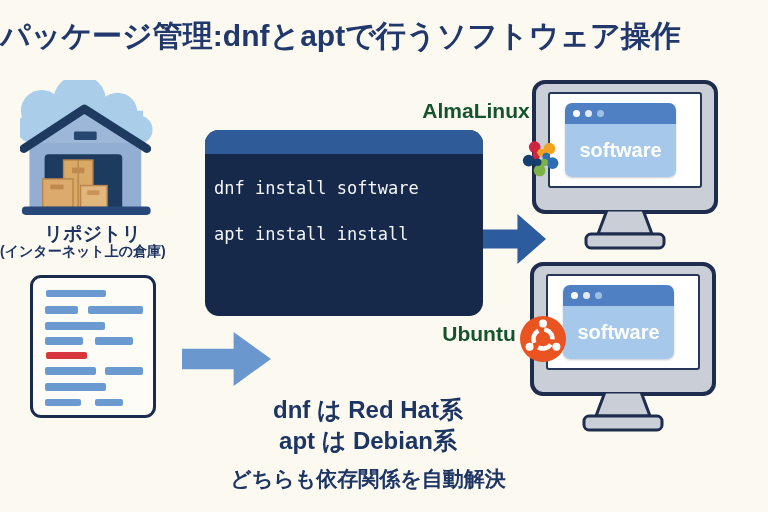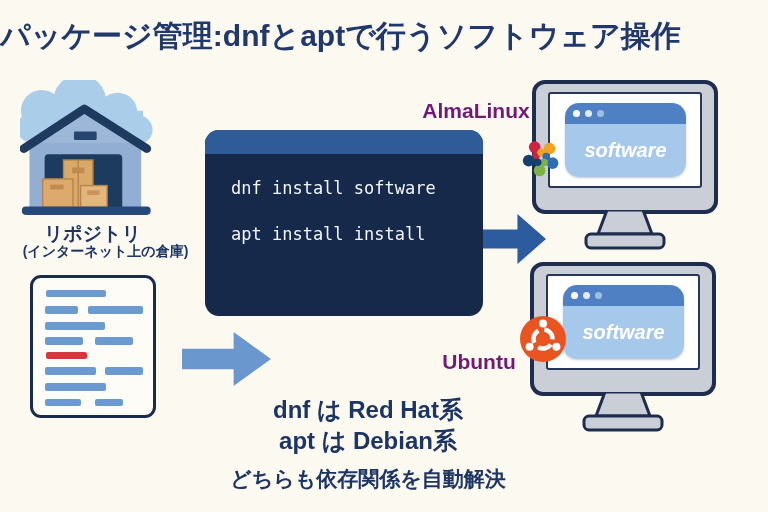--- a/index.html
+++ b/index.html
@@ -24,23 +24,22 @@
 
   
   .warehouse { left:20px; top:80px; width:142px; height:142px; }
 
   .repo-label {
     left:0px; top:221px; width:185px;
     text-align:center; font-size:19px; font-weight:900; color:#1d3563;
   }
   .repo-sublabel {
     left:0px; top:243px; width:200px;
-    text-align:center; font-size:14px; font-weight:700; color:#1d3563;
+    font-size:14px; font-weight:700; color:#1d3563;
     white-space:nowrap;
-    padding-left:11px;
   }
 
   
   .doc {
     left:30px; top:275px; width:126px; height:143px;
     background:#fdfcf6;
     border:3px solid #192c4e; border-radius:11px;
   }
   .doc .bar { position:absolute; background:#6b9ad0; border-radius:2px; }
   .doc .bar.red { background:#d8363d; }
@@ -52,49 +51,48 @@
   .arrow-1 { left:182px; top:332px; width:89px; height:54px; background:#6b97cf; }
   .arrow-2 { left:478px; top:214px; width:68px; height:50px; background:#2d5c9e; }
 
   
   .terminal {
     left:205px; top:130px; width:278px; height:186px;
     border-radius:14px; overflow:hidden;
     background:#16294a;
   }
   .terminal-titlebar { height:24px; background:#2f5c99; }
-  .terminal-body { padding:26px 0 0 26px; }
+  .terminal-body { padding:26px 0 0 9px; }
   .terminal-line {
     font-family:"DejaVu Sans Mono", monospace;
     color:#f4f6f9; font-size:17px; line-height:1.0;
     margin-bottom:29px; white-space:pre;
   }
 
   
-  .os-label { font-size:21px; font-weight:900; color:#701a75; }
+  .os-label { font-size:21px; font-weight:900; color:#14532d; }
   .label-almalinux { left:421px; top:99px; width:110px; text-align:center; }
-  .label-ubuntu   { left:438px; top:322px; width:82px; text-align:center;margin-top:28px; }
+  .label-ubuntu   { left:438px; top:322px; width:82px; text-align:center; }
 
   
   .monitor { width:188px; height:172px; }
   .monitor-top    { left:532px; top:80px;  }
   .monitor-bottom { left:530px; top:262px; }
   .bezel {
     position:absolute; left:0; top:0; width:186px; height:134px;
     background:#c9ced7; border:4px solid #1e2c4e; border-radius:13px;
   }
   .screen {
     position:absolute; left:16px; top:12px; width:154px; height:96px;
     background:#ffffff; border:2px solid #27375a; border-radius:3px;
   }
   .window {
-    position:absolute; left:33px; top:23px; width:121px; height:74px;
-    border-radius:14px; overflow:hidden;
+    position:absolute; left:33px; top:23px; width:111px; height:74px;
+    border-radius:7px; overflow:hidden;
     box-shadow:0 1px 2px rgba(30,44,78,.25);
-    font-style:italic;
   }
   .window-titlebar {
     height:21px; background:#4f80c4;
     display:flex; align-items:center; gap:5px; padding-left:8px;
   }
   .win-dot { width:7px; height:7px; border-radius:50%; }
   .win-dot.d1 { background:#ffffff; }
   .win-dot.d2 { background:#e2ebf5; }
   .win-dot.d3 { background:#9cbfe2; }
   .window-body {

